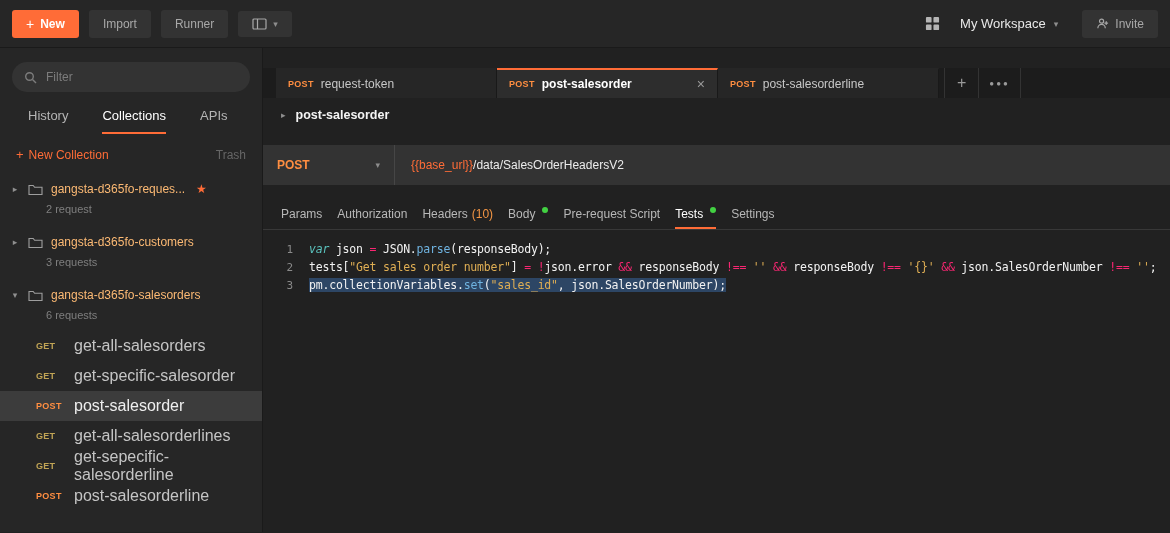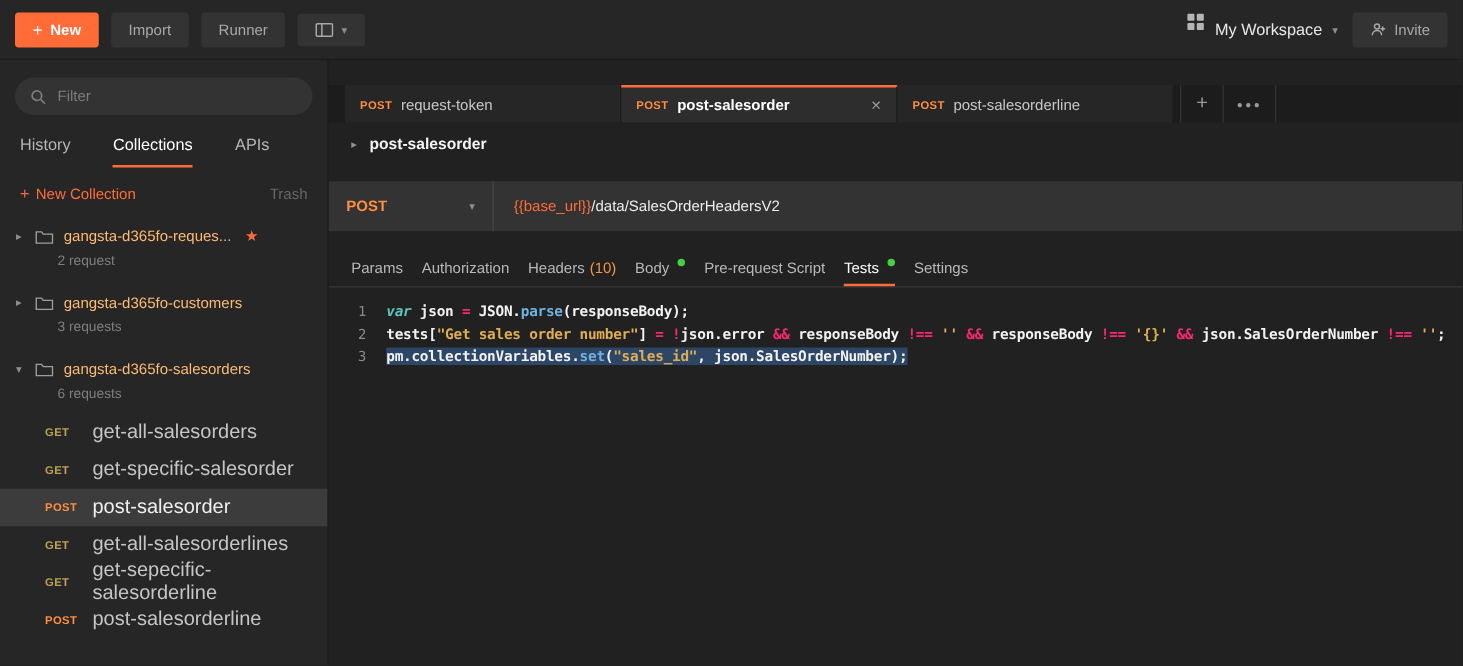--- a/index.html
+++ b/index.html
@@ -7,31 +7,31 @@
   body { background:#212121; font-family:"Liberation Sans",sans-serif; color:#e8e8e8; font-size:12px; overflow:hidden; }
   svg { display:block; }
 
   
   .topbar { height:48px; background:#262626; display:flex; align-items:center; padding:0 12px; border-bottom:1px solid #1a1a1a; }
   .btn { border:none; cursor:pointer; font-family:inherit; font-size:12px; border-radius:3px; display:inline-flex; align-items:center; gap:6px; }
   .btn-new { background:#ff6c37; color:#fff; font-weight:700; padding:7px 14px; }
   .btn-new .plus { font-size:14px; font-weight:400; line-height:10px; }
   .btn-dark { background:#333333; color:#a8a8a8; padding:7px 14px; margin-left:10px; }
   .chev { color:#8d8d8d; font-size:9px; }
-  .topbar-right { margin-left:auto; display:flex; gap:8px; }
+  .topbar-right { margin-left:auto; display:flex; align-items:center; gap:20px; }
   .ws { display:flex; align-items:center; gap:8px; color:#e8e8e8; font-size:13px; cursor:pointer; }
 
   
   .body-row { display:flex; height:484px; }
 
   
   .sidebar { width:263px; flex:none; background:#262626; border-right:1px solid #1a1a1a; overflow:hidden; }
   .filter { margin:14px 12px 8px; height:30px; background:#333; border-radius:15px; display:flex; align-items:center; padding:0 12px; gap:9px; cursor:text; }
   .filter-ph { color:#7c7c7c; font-size:12px; }
-  .side-tabs { display:flex; gap:34px; padding:8px 16px 0; }
+  .side-tabs { display:flex; gap:34px; padding:8px 28px 0; }
   .side-tab { color:#b5b5b5; font-size:13px; padding-bottom:9px; border-bottom:2px solid transparent; cursor:pointer; }
   .side-tab.active { color:#fff; border-bottom-color:#ff6c37; }
   .newcol-row { display:flex; justify-content:space-between; align-items:center; padding:13px 16px 10px; }
   .newcol { color:#ff6c37; font-size:12px; cursor:pointer; display:inline-flex; align-items:center; gap:5px; }
   .newcol .plus-sm { font-size:13px; }
   .trash { color:#666; font-size:12px; cursor:pointer; }
   .col-item { padding:10px 0 10px 10px; cursor:pointer; }
   .col-head { display:flex; align-items:center; gap:8px; }
   .tw { color:#8f8f8f; font-size:9px; width:10px; text-align:center; flex:none; }
   .col-name { font-size:12px; color:#fdba74; }
@@ -70,21 +70,21 @@
   .req-tab { position:relative; display:flex; align-items:center; color:#b8b8b8; font-size:12px; cursor:pointer; gap:4px; }
   .req-tab.active { color:#fff; }
   .req-tab.active::after { content:""; position:absolute; left:0; right:0; bottom:0; height:2px; background:#ff6c37; }
   .badge { color:#f29544; }
   .dot { width:6px; height:6px; border-radius:50%; background:#42d142; display:inline-block; margin-left:3px; transform:translateY(-4px); }
 
   
   .code { flex:1; padding-top:10px; font-family:"DejaVu Sans Mono",monospace; overflow:hidden; }
   .code-line { display:flex; height:18px; align-items:center; }
   .lnum { width:46px; text-align:right; padding-right:16px; color:#8a8a8a; font-size:11px; flex:none; }
-  .lcode { font-size:11.5px; font-weight:700; white-space:pre; letter-spacing:-0.2px; color:#f2f2f2; }
+  .lcode { font-size:11.5px; font-weight:400; white-space:pre; letter-spacing:-0.2px; color:#f2f2f2; }
   .lcode.selected { background:#2d4665; }
   .tk-pl { color:#f2f2f2; }
   .tk-kw { color:#5bc4bf; font-style:italic; }
   .tk-op { color:#f92672; }
   .tk-str { color:#dfae54; }
   .tk-fn { color:#6fb3e0; }
 </style>
 </head>
 <body>
 

